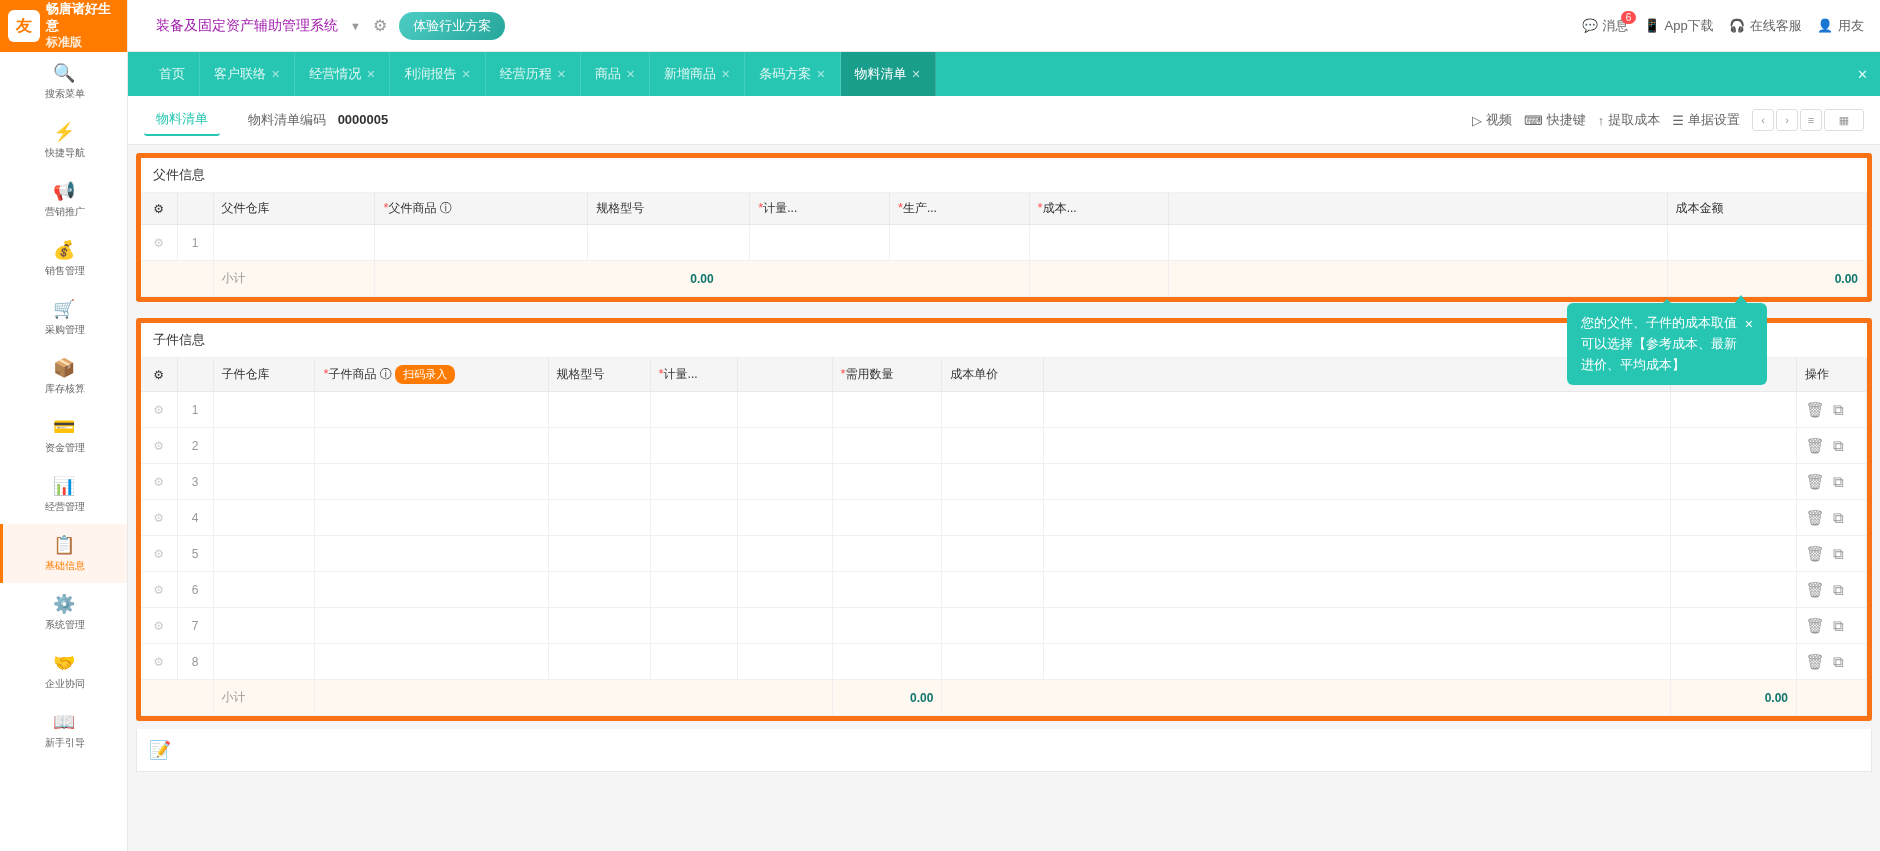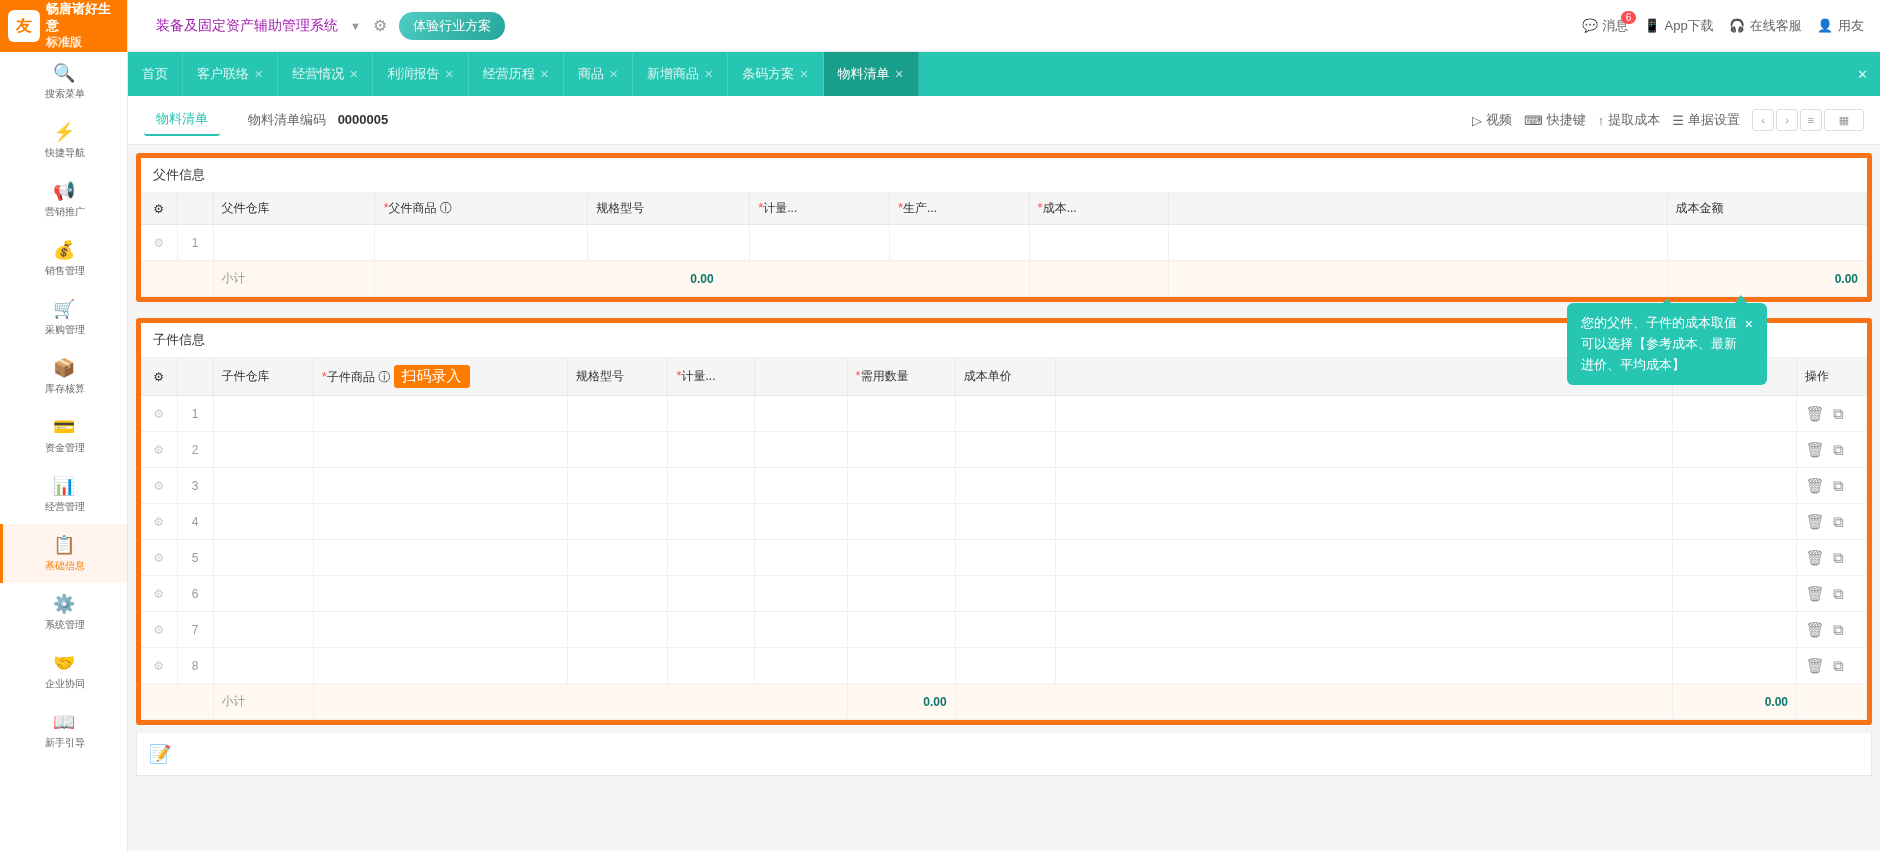--- a/index.html
+++ b/index.html
@@ -26,21 +26,21 @@
     .topbar-gear { color: #999; font-size: 16px; cursor: pointer; }
     .topbar-trial-btn { background: linear-gradient(135deg, #4ecdc4, #26a69a); color: #fff; border: none; border-radius: 16px; padding: 5px 14px; cursor: pointer; font-size: 13px; }
     .topbar-right { margin-left: auto; display: flex; align-items: center; gap: 16px; color: #666; }
     .topbar-right-item { display: flex; align-items: center; gap: 4px; cursor: pointer; font-size: 13px; position: relative; }
     .badge { background: #ff4d4f; color: #fff; border-radius: 9px; font-size: 10px; padding: 1px 5px; position: absolute; top: -6px; right: -8px; }
 
     
     .nav-tabs { height: 44px; background: #26c6b2; display: flex; align-items: stretch; overflow-x: auto; flex-shrink: 0; }
     .nav-tab { display: flex; align-items: center; padding: 0 14px; color: rgba(255,255,255,0.85); cursor: pointer; white-space: nowrap; font-size: 13px; gap: 5px; border-right: 1px solid rgba(255,255,255,0.15); }
     .nav-tab.active { background: #1a9e8c; color: #fff; }
-    .nav-tab.home { font-weight: 500; }
+    .nav-tab.home { font-weight: 500; margin-left: 17px; }
     .nav-tab-close { font-size: 11px; opacity: 0.7; }
     .nav-close-all { margin-left: auto; padding: 0 12px; color: rgba(255,255,255,0.85); cursor: pointer; display: flex; align-items: center; }
 
     
     .content { flex: 1; overflow-y: auto; background: #f5f5f5; display: flex; flex-direction: column; }
 
     
     .page-header { background: #fff; padding: 8px 16px; display: flex; align-items: center; gap: 16px; border-bottom: 1px solid #e8e8e8; flex-shrink: 0; }
     .page-tab { padding: 6px 12px; cursor: pointer; color: #666; font-size: 13px; border-radius: 3px; }
     .page-tab.active { color: #26c6b2; border-bottom: 2px solid #26c6b2; font-weight: 500; }
@@ -58,21 +58,21 @@
     table { width: 100%; border-collapse: collapse; }
     th { background: #f5f5f5; padding: 7px 8px; text-align: left; color: #333; font-weight: 500; font-size: 12px; border-bottom: 1px solid #e8e8e8; border-right: 1px solid #e8e8e8; white-space: nowrap; }
     td { padding: 6px 8px; border-bottom: 1px solid #f0f0f0; border-right: 1px solid #f0f0f0; color: #333; font-size: 12px; height: 36px; }
     tr.subtotal { background: #fff8f0; }
     tr.subtotal td { font-weight: 500; color: #0f766e; }
     .th-gear { width: 36px; text-align: center; }
     .th-num { width: 36px; text-align: center; }
     .required { color: #ff4d4f; }
     .col-action { width: 70px; }
     .action-btn { cursor: pointer; color: #999; font-size: 15px; display: inline-flex; align-items: center; justify-content: center; width: 20px; height: 20px; }
-    .scan-btn { background: #ff7b00; color: #fff; border: none; border-radius: 3px; padding: 2px 8px; font-size: 15px; cursor: pointer; }
+    .scan-btn { background: #ff7b00; color: #fff; border: none; border-radius: 8px; padding: 2px 8px; font-size: 11px; cursor: pointer; }
 
     
     .tooltip-box { position: absolute; top: 140px; right: 120px; background: #26c6b2; color: #fff; border-radius: 6px; padding: 10px 14px; font-size: 12px; line-height: 1.6; max-width: 200px; z-index: 100; }
     .tooltip-box::before { content: ''; position: absolute; top: -8px; left: 50%; transform: translateX(-50%); border: 4px solid transparent; border-bottom-color: #26c6b2; }
     .tooltip-close { float: right; cursor: pointer; margin-left: 6px; font-size: 14px; }
     .tooltip-arrow-top { position: absolute; top: -8px; right: 20px; width: 0; height: 0; border-left: 6px solid transparent; border-right: 6px solid transparent; border-bottom: 8px solid #26c6b2; }
 
     
     .bottom-note { background: #fff; margin: 0 8px 8px; padding: 10px 12px; border: 1px solid #e8e8e8; border-top: none; display: flex; align-items: center; gap: 8px; color: #999; font-size: 12px; }
     .note-icon { font-size: 18px; color: #26c6b2; }

